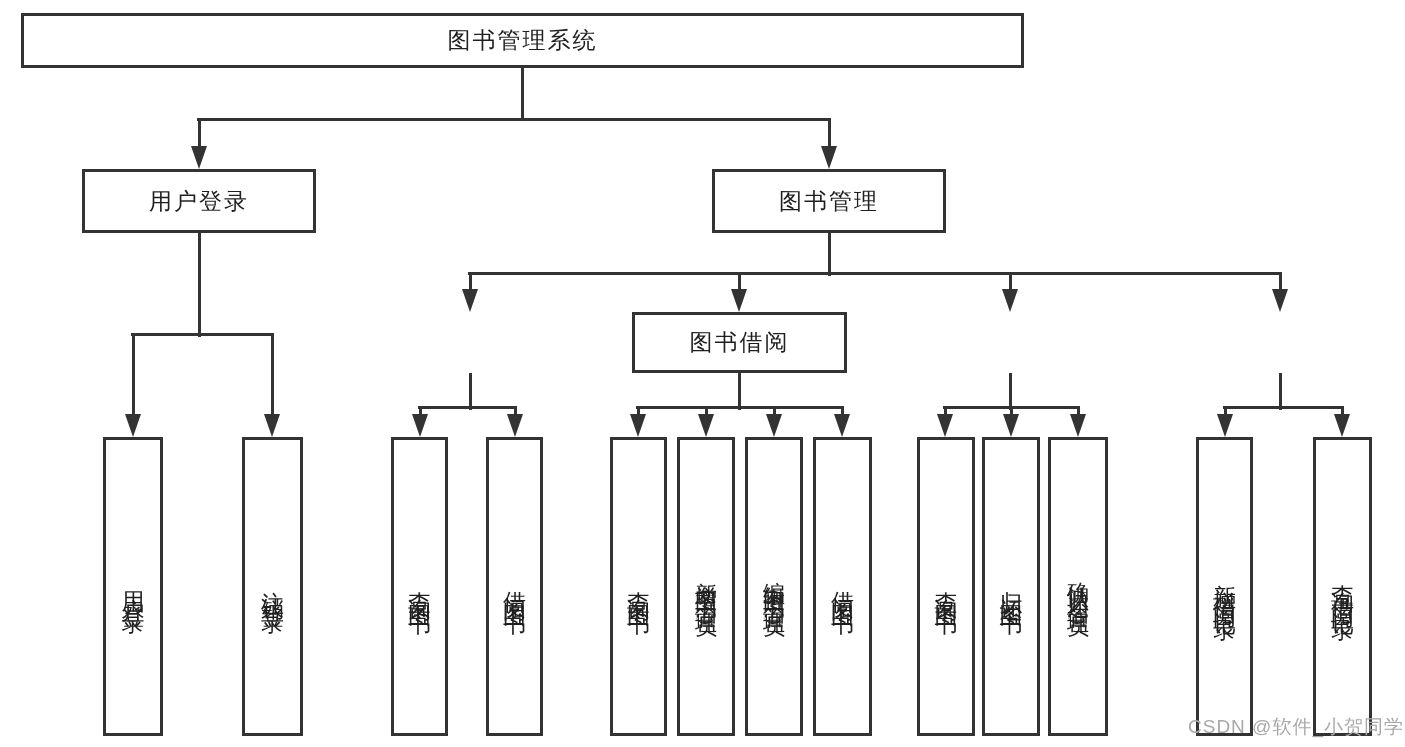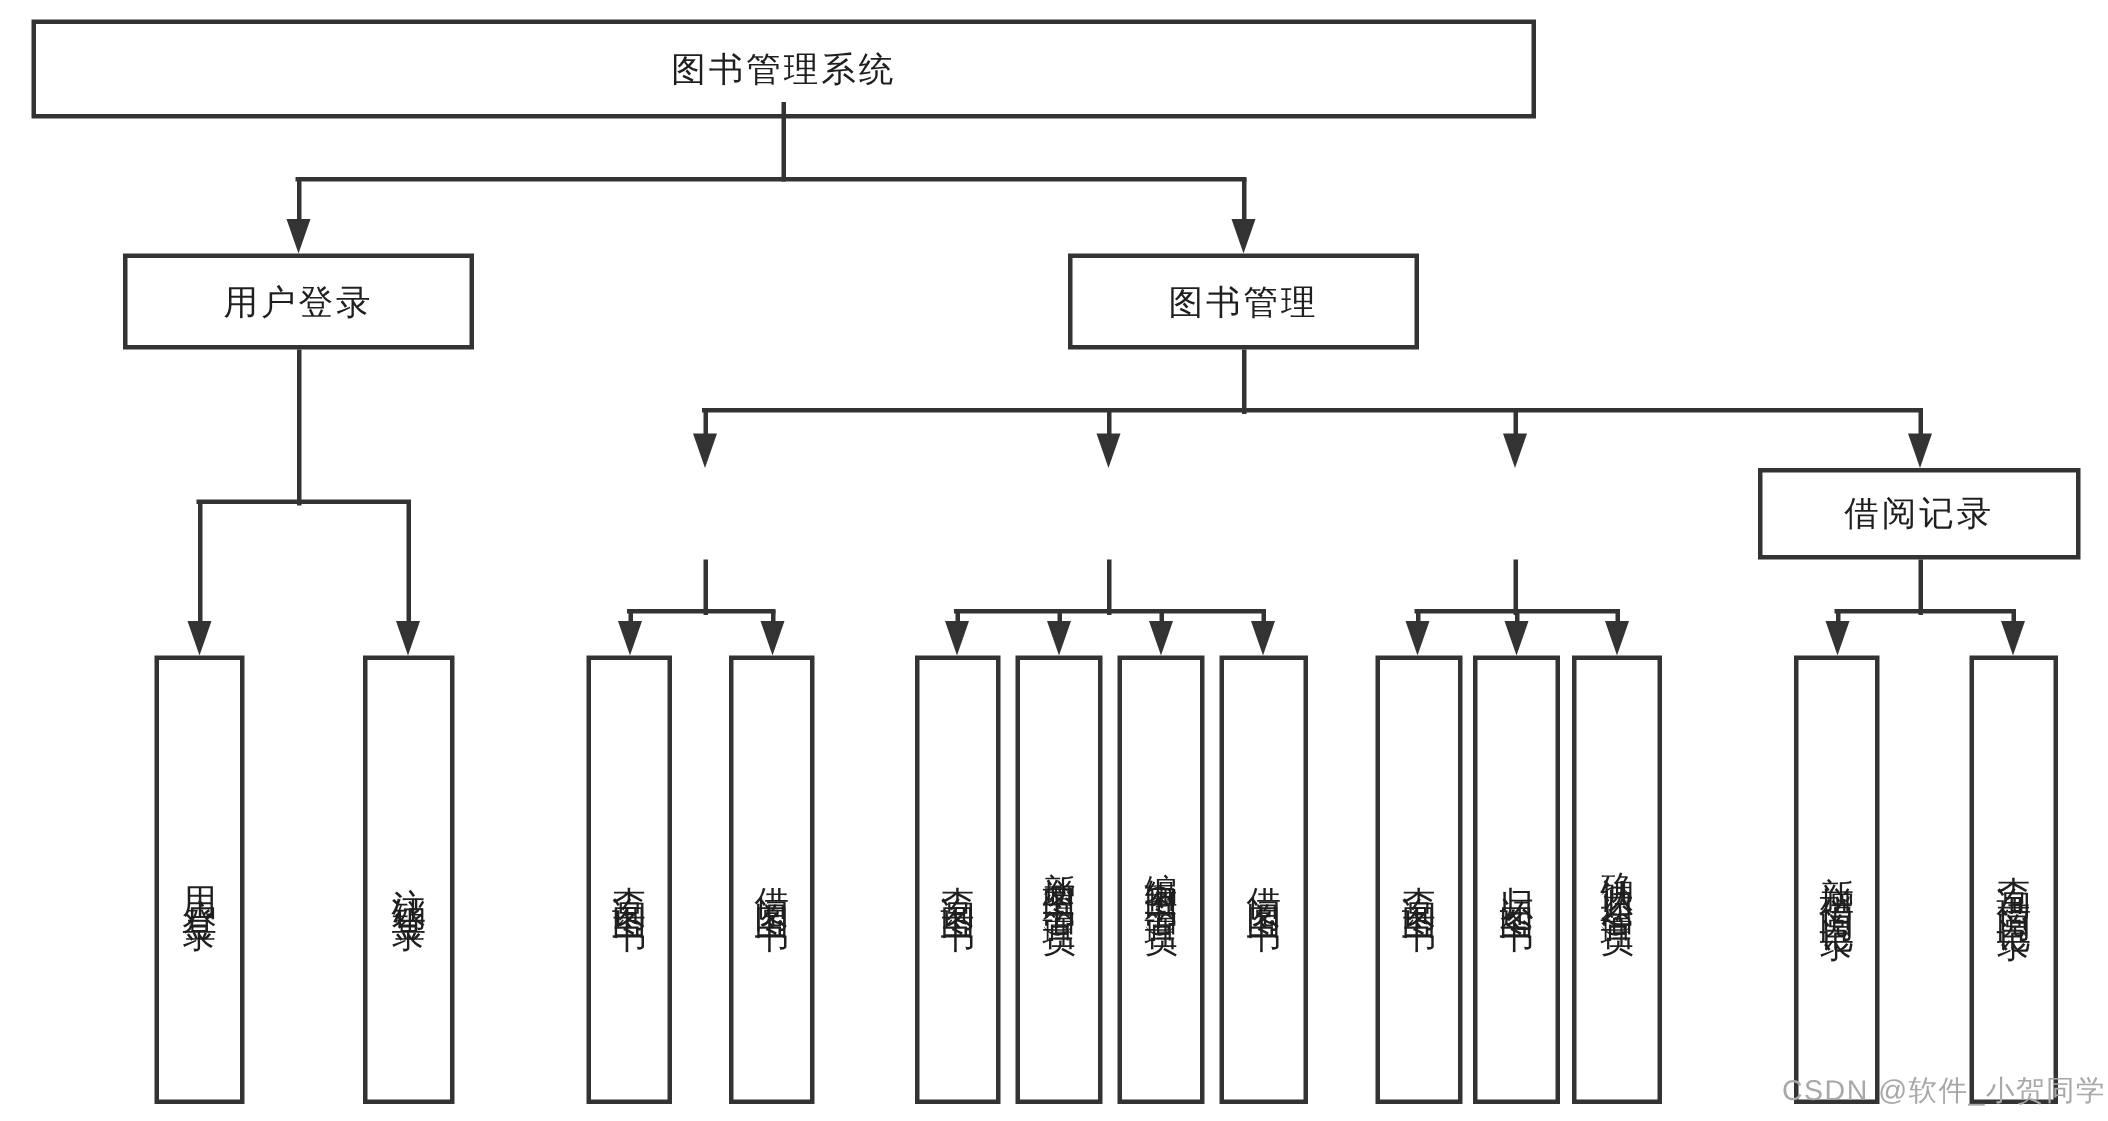--- a/index.html
+++ b/index.html
@@ -60,33 +60,33 @@
     color: var(--wm);
     letter-spacing: 1px;
     white-space: nowrap;
   }
 </style>
 </head>
 <body>
 
 <div class="canvas">
 
-  <div class="node h" style="left:21px; top:13px; width:1003px; height:66px;">
+  <div class="node h" style="left:21px; top:13px; width:1003px; height:55px;">
     <span>图书管理系统</span>
   </div>
 
   <div class="node h" style="left:82px; top:169px; width:234px; height:64px;">
     <span>用户登录</span>
   </div>
   <div class="node h" style="left:712px; top:169px; width:234px; height:64px;">
     <span>图书管理</span>
   </div>
 
-  <div class="node h" style="left:1172px; top:312px; width:215px; height:61px;">
-    <span>借阅记录</span>
+  <div class="node h" style="left:632px; top:312px; width:215px; height:61px;">
+    <span>图书借阅</span>
   </div>
 
   <div class="node leaf" style="left:103px; top:437px; width:60px; height:299px;">
     <span>用户登录</span>
   </div>
   <div class="node leaf" style="left:242px; top:437px; width:61px; height:299px;">
     <span>注销登录</span>
   </div>
 
   <div class="node leaf" style="left:391px; top:437px; width:57px; height:299px;">

